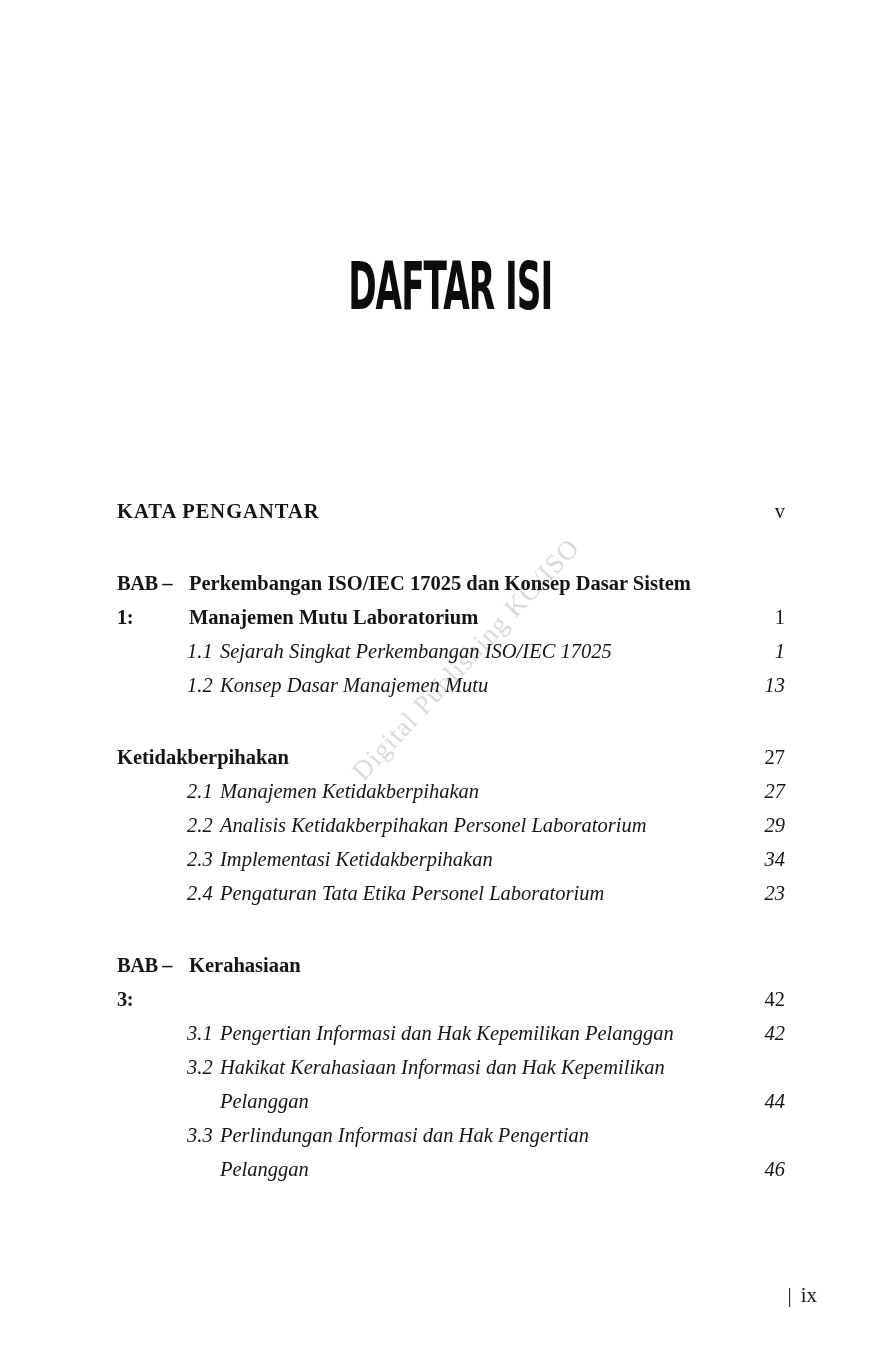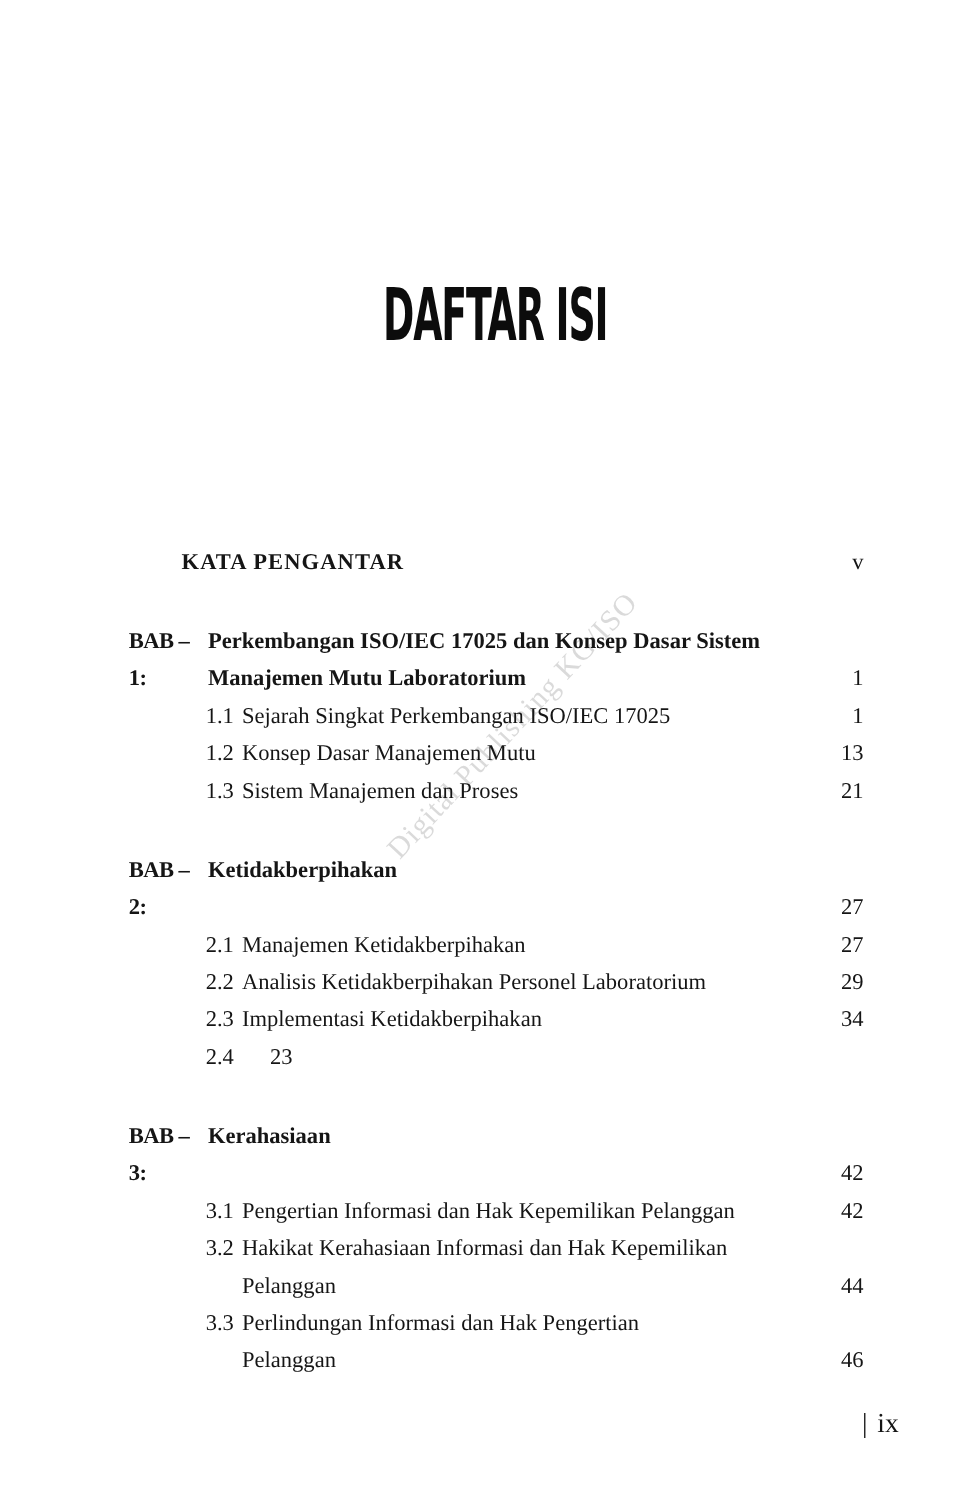--- a/index.html
+++ b/index.html
@@ -61,35 +61,35 @@
   .row .page-num {
     width: 46px;
     flex-shrink: 0;
     text-align: right;
     align-self: flex-end;
     font-weight: normal;
   }
   .row .entry-title { flex: 1; white-space: pre-line; }
   .gap { margin-top: 38px; }
 
-  .row.section { font-weight: bold; letter-spacing: 1px; margin-left: 48px; }
+  .row.section { font-weight: bold; letter-spacing: 1px; }
   .row.section .entry-label { flex: 1; }
   .row.section .page-num { letter-spacing: 0; }
 
   .row.chapter { font-weight: bold; }
   .row.chapter .entry-label { width: 72px; flex-shrink: 0; letter-spacing: -0.5px; }
 
-  .row.sub { padding-left: 70px; }
+  .row.sub { padding-left: 70px; font-style: italic; }
   .row.sub .entry-num { width: 33px; flex-shrink: 0; }
 
   
   .footer {
     position: absolute;
     right: 69px; top: 1278px;
-    font-size: 25px;
+    font-size: 21px;
     line-height: 34px;
     white-space: nowrap;
   }
   .footer .sep { margin-right: 9px; }
 </style>
 </head>
 <body>
 
 <div class="page">
 
@@ -118,29 +118,23 @@
       <span class="entry-title">Sejarah Singkat Perkembangan ISO/IEC 17025</span>
       <span class="page-num">1</span>
     </div>
 
     <div class="row sub">
       <span class="entry-num">1.2</span>
       <span class="entry-title">Konsep Dasar Manajemen Mutu</span>
       <span class="page-num">13</span>
     </div>
 
-    <div class="row sub">
-      <span class="entry-num">1.3</span>
-      <span class="entry-title">Sistem Manajemen dan Proses</span>
-      <span class="page-num">21</span>
-    </div>
 
 
     <div class="row chapter gap">
-      <span class="entry-label">BAB – 2:</span>
       <span class="entry-title">Ketidakberpihakan</span>
       <span class="page-num">27</span>
     </div>
 
     <div class="row sub">
       <span class="entry-num">2.1</span>
       <span class="entry-title">Manajemen Ketidakberpihakan</span>
       <span class="page-num">27</span>
     </div>
 
@@ -151,20 +145,21 @@
     </div>
 
     <div class="row sub">
       <span class="entry-num">2.3</span>
       <span class="entry-title">Implementasi Ketidakberpihakan</span>
       <span class="page-num">34</span>
     </div>
 
     <div class="row sub">
       <span class="entry-num">2.4</span>
+      <span class="entry-title">Pengaturan Tata Etika Personel Laboratorium</span>
       <span class="page-num">23</span>
     </div>
 
     <div class="row chapter gap">
       <span class="entry-label">BAB – 3:</span>
       <span class="entry-title">Kerahasiaan</span>
       <span class="page-num">42</span>
     </div>
 
     <div class="row sub">

